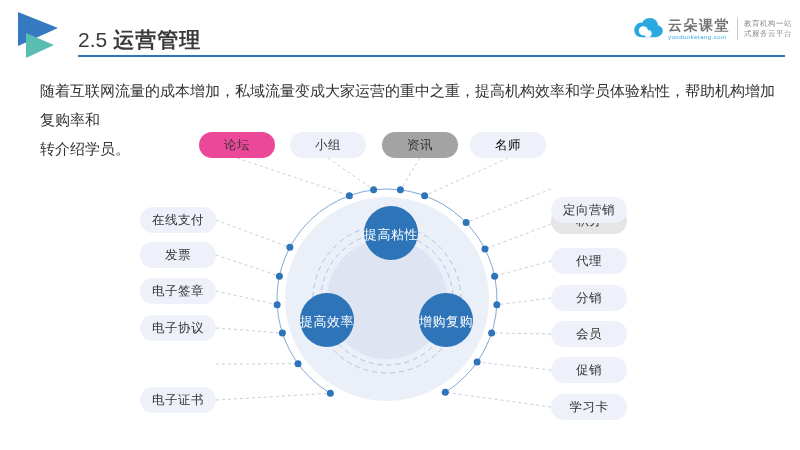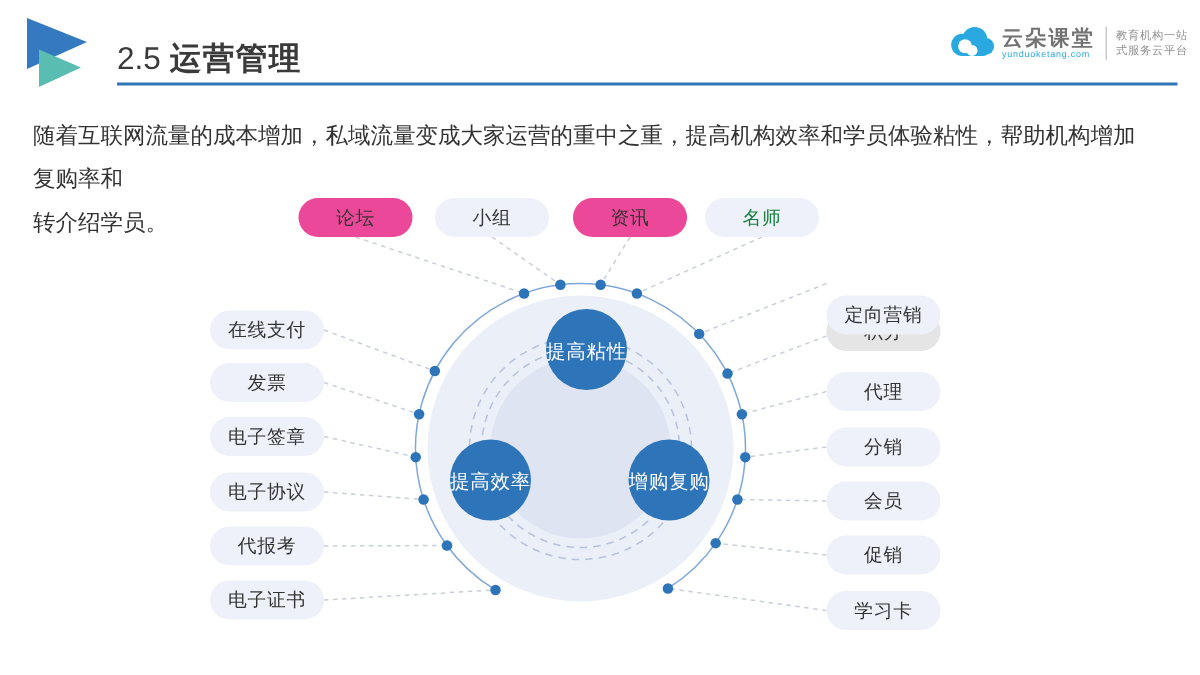--- a/index.html
+++ b/index.html
@@ -15,21 +15,21 @@
   .title-underline{position:absolute;left:78px;top:55px;width:707px;height:2px;}
 
   .brand{position:absolute;right:8px;top:17px;display:flex;align-items:center;}
   .brand-text{margin-left:4px;}
   .brand-name{font-size:14px;font-weight:700;color:#737373;letter-spacing:1.5px;line-height:15px;}
   .brand-domain{font-size:6px;color:#2aa7e0;letter-spacing:.5px;margin-top:1px;}
   .brand-divider{width:1px;height:22px;background:#c9c9c9;margin:0 6px 0 7px;}
   .brand-tagline{font-size:7.5px;color:#8f8f8f;line-height:10px;letter-spacing:.5px;}
 
   
-  .intro{position:absolute;left:22px;top:76px;width:745px;font-size:15px;color:#333;line-height:29px;margin:0;}
+  .intro{position:absolute;left:40px;top:76px;width:745px;font-size:15px;color:#333;line-height:29px;margin:0;}
 
   
   #diagram{position:absolute;left:0;top:0;width:800px;height:450px;}
   #diagram-svg{position:absolute;left:0;top:0;width:800px;height:450px;}
   #diagram-svg text{font-family:"Liberation Sans","DejaVu Sans",sans-serif;}
   .pill{position:absolute;border-radius:13px;display:flex;align-items:center;justify-content:center;
         font-size:12.5px;letter-spacing:.5px;box-sizing:border-box;}
 </style>
 </head>
 <body>
@@ -119,27 +119,26 @@
         <circle cx="485.01071766072045" cy="249.06104502864986" r="3.5" fill="#2e74b9"></circle>
         <circle cx="494.5962360807186" cy="276.1297140100465" r="3.5" fill="#2e74b9"></circle>
         <circle cx="496.8492488230031" cy="304.7569551867238" r="3.5" fill="#2e74b9"></circle>
         <circle cx="491.6162167924669" cy="332.9918693812442" r="3.5" fill="#2e74b9"></circle>
         <circle cx="477.10672487178914" cy="362.093407998615" r="3.5" fill="#2e74b9"></circle>
         <circle cx="445.29111906565254" cy="392.28529057720687" r="3.5" fill="#2e74b9"></circle>
       </svg>
 
   <div class="pill" style="left: 199px; top: 132px; width: 76px; height: 26px; background: #ec4899; color: rgb(51, 51, 51);">论坛</div>
       <div class="pill" style="left: 290px; top: 132px; width: 76px; height: 26px; background: rgb(238, 241, 249); color: rgb(51, 51, 51);">小组</div>
-      <div class="pill" style="left: 382px; top: 132px; width: 76px; height: 26px; background: #ec4899; color: rgb(51, 51, 51);">资讯</div>
-      <div class="pill" style="left: 470px; top: 132px; width: 76px; height: 26px; background: rgb(238, 241, 249); color: #15803d;">名师</div>
+      <div class="pill" style="left: 382px; top: 132px; width: 76px; height: 26px; background: #a3a3a3; color: rgb(51, 51, 51);">资讯</div>
+      <div class="pill" style="left: 470px; top: 132px; width: 76px; height: 26px; background: rgb(238, 241, 249); color: #000000;">名师</div>
       <div class="pill" style="left: 140px; top: 207px; width: 76px; height: 26px; background: rgb(238, 241, 249); color: rgb(51, 51, 51);">在线支付</div>
       <div class="pill" style="left: 140px; top: 242px; width: 76px; height: 26px; background: rgb(238, 241, 249); color: rgb(51, 51, 51);">发票</div>
       <div class="pill" style="left: 140px; top: 278px; width: 76px; height: 26px; background: rgb(238, 241, 249); color: rgb(51, 51, 51);">电子签章</div>
       <div class="pill" style="left: 140px; top: 315px; width: 76px; height: 26px; background: rgb(238, 241, 249); color: rgb(51, 51, 51);">电子协议</div>
-      <div class="pill" style="left: 140px; top: 351px; width: 76px; height: 26px; background: rgb(238, 241, 249); color: rgb(51, 51, 51);">代报考</div>
       <div class="pill" style="left: 140px; top: 387px; width: 76px; height: 26px; background: rgb(238, 241, 249); color: rgb(51, 51, 51);">电子证书</div>
       <div class="pill" style="left: 551px; top: 176px; width: 76px; height: 26px; background: #e5e5e5; color: rgb(51, 51, 51); margin-top: 32px;">积分</div>
       <div class="pill" style="left: 551px; top: 197px; width: 76px; height: 26px; background: rgb(238, 241, 249); color: rgb(51, 51, 51);">定向营销</div>
       <div class="pill" style="left: 551px; top: 248px; width: 76px; height: 26px; background: rgb(238, 241, 249); color: rgb(51, 51, 51);">代理</div>
       <div class="pill" style="left: 551px; top: 285px; width: 76px; height: 26px; background: rgb(238, 241, 249); color: rgb(51, 51, 51);">分销</div>
       <div class="pill" style="left: 551px; top: 321px; width: 76px; height: 26px; background: rgb(238, 241, 249); color: rgb(51, 51, 51);">会员</div>
       <div class="pill" style="left: 551px; top: 357px; width: 76px; height: 26px; background: rgb(238, 241, 249); color: rgb(51, 51, 51);">促销</div>
       <div class="pill" style="left: 551px; top: 394px; width: 76px; height: 26px; background: rgb(238, 241, 249); color: rgb(51, 51, 51);">学习卡</div>
     </div>
 

